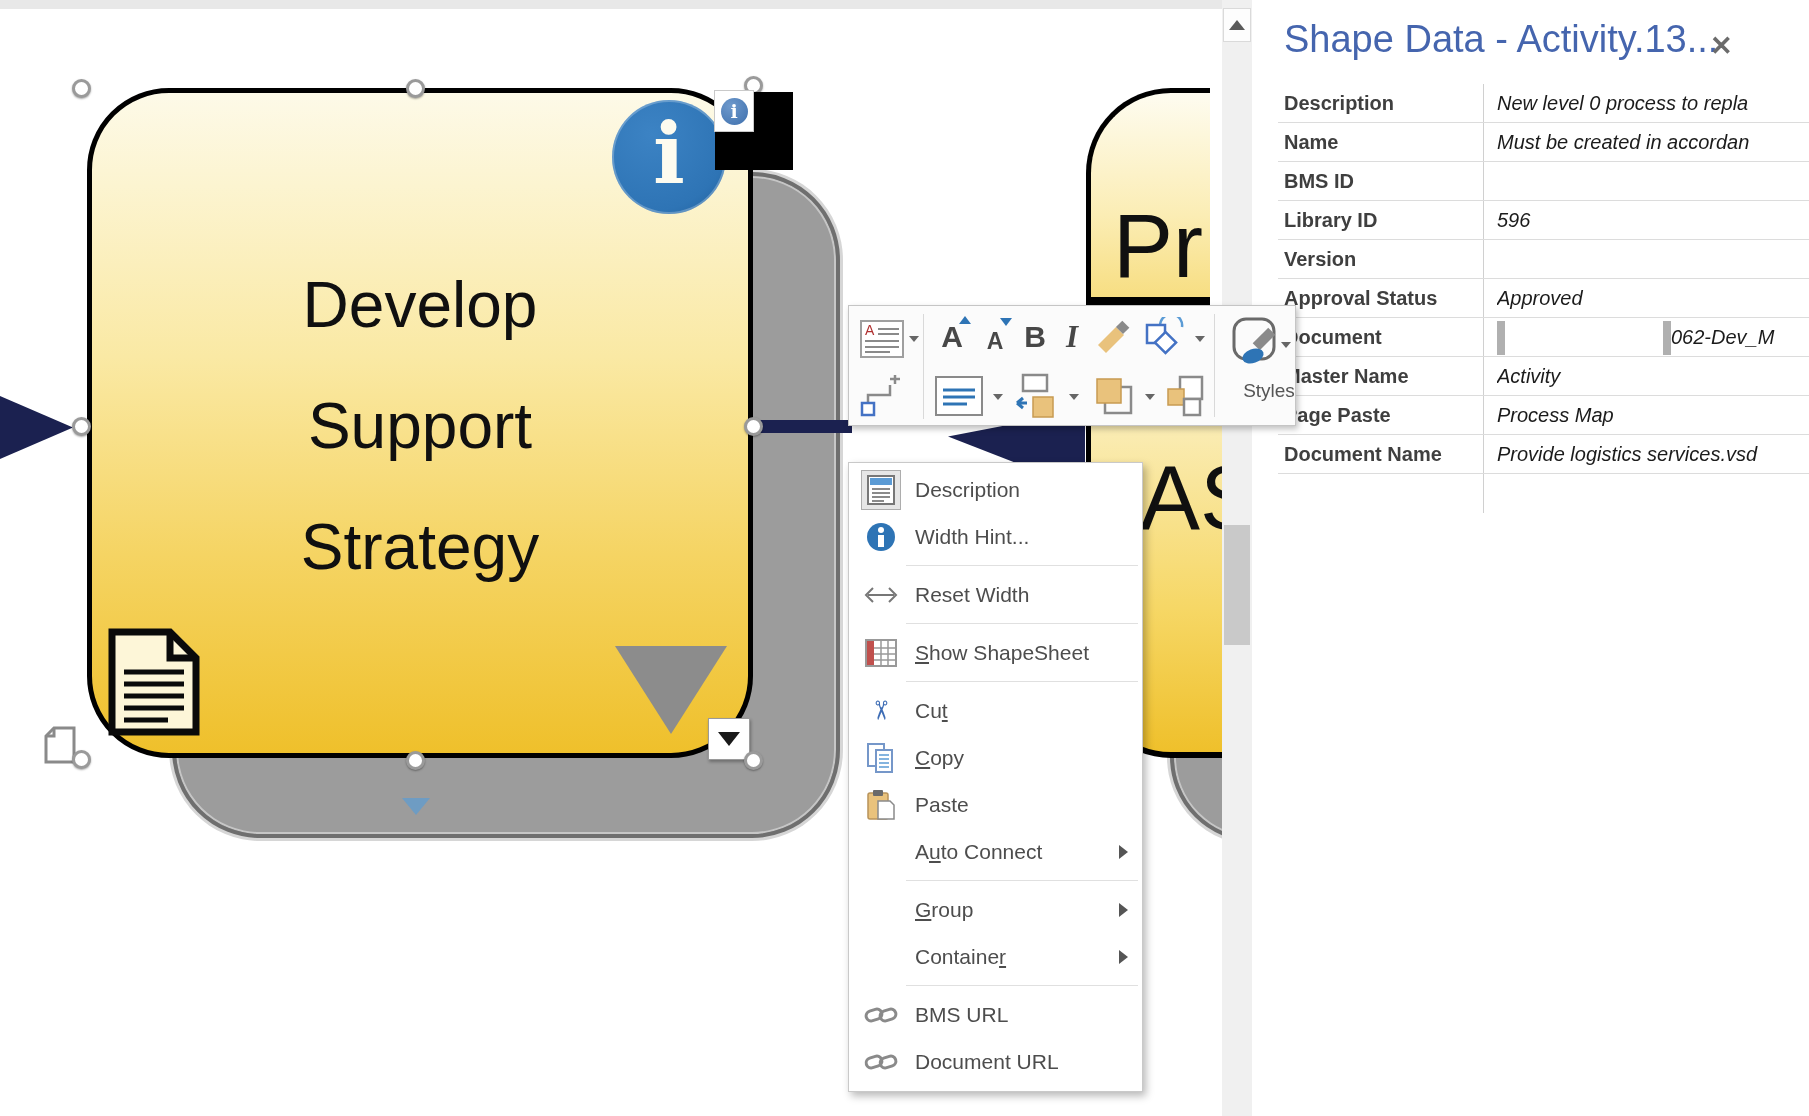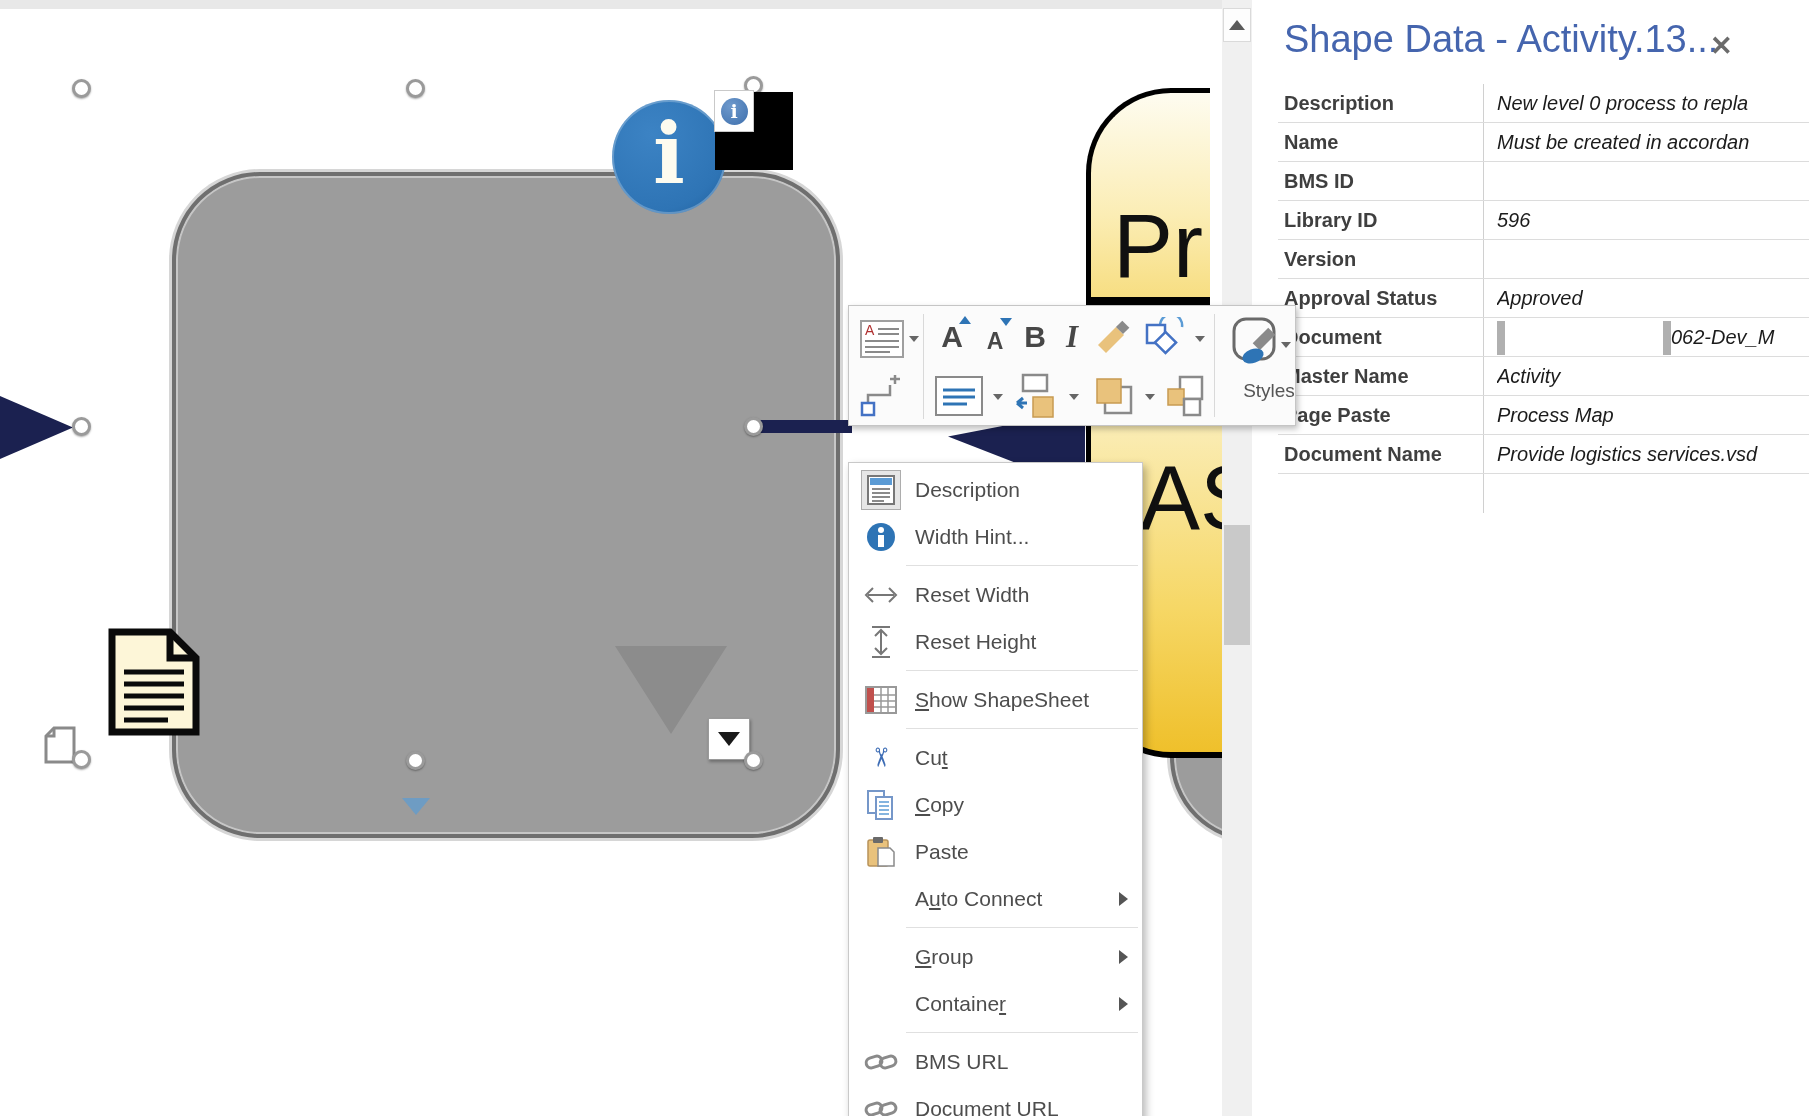--- a/index.html
+++ b/index.html
@@ -138,20 +138,27 @@
     <div class="shape-shadow shadow1"></div>
     <div class="shape-shadow shadow3"></div>
 
     <div class="shape2">
       <div class="shape2-text">Pr</div>
     </div>
     <div class="shape3">
       <div class="shape3-text">AS</div>
     </div>
 
+    <div class="shape1">
+      <div class="shape1-text">
+        <span>Develop</span>
+        <span>Support</span>
+        <span>Strategy</span>
+      </div>
+    </div>
 
     <div class="info-big">
         <span>i</span>
       </div>
     <svg class="doc-icon" width="92" height="108" viewBox="0 0 92 108">
       <path d="M4 4 h58 l26 26 v74 h-84 z" fill="#FDF6D8" stroke="#0A0A0A" stroke-width="7"></path>
       <path d="M62 4 l0 26 26 0" fill="none" stroke="#0A0A0A" stroke-width="7"></path>
       <g stroke="#0A0A0A" stroke-width="5">
         <line x1="16" y1="44" x2="76" y2="44"></line>
           <line x1="16" y1="56" x2="76" y2="56"></line>
@@ -411,34 +418,20 @@
           <svg width="34" height="26" viewBox="0 0 34 26">
             <g fill="none" stroke="#777" stroke-width="2">
               <path d="M9 6 L2 13 L9 20"></path>
               <path d="M25 6 L32 13 L25 20"></path>
               <line x1="4" y1="13" x2="30" y2="13"></line>
             </g>
           </svg>
         </span>
         <span class="menu-label">Reset Width</span>
       </div>
-      <div class="menu-item">
-        <span class="menu-icon">
-          <svg width="26" height="34" viewBox="0 0 26 34">
-            <g fill="none" stroke="#777" stroke-width="2">
-              <line x1="4" y1="2" x2="22" y2="2"></line>
-              <line x1="4" y1="32" x2="22" y2="32"></line>
-              <path d="M7 11 L13 5 L19 11"></path>
-              <path d="M7 23 L13 29 L19 23"></path>
-              <line x1="13" y1="5" x2="13" y2="29"></line>
-            </g>
-          </svg>
-        </span>
-        <span class="menu-label">Reset Height</span>
-      </div>
       <div class="menu-sep"></div>
       <div class="menu-item">
         <span class="menu-icon">
           <svg width="32" height="28" viewBox="0 0 32 28">
             <rect x="1" y="1" width="30" height="26" fill="#fff" stroke="#999" stroke-width="2"></rect>
             <rect x="2" y="2" width="7" height="24" fill="#C0504D"></rect>
             <g stroke="#999" stroke-width="1.5">
               <line x1="9" y1="9" x2="31" y2="9"></line>
               <line x1="9" y1="15" x2="31" y2="15"></line>
               <line x1="9" y1="21" x2="31" y2="21"></line>

